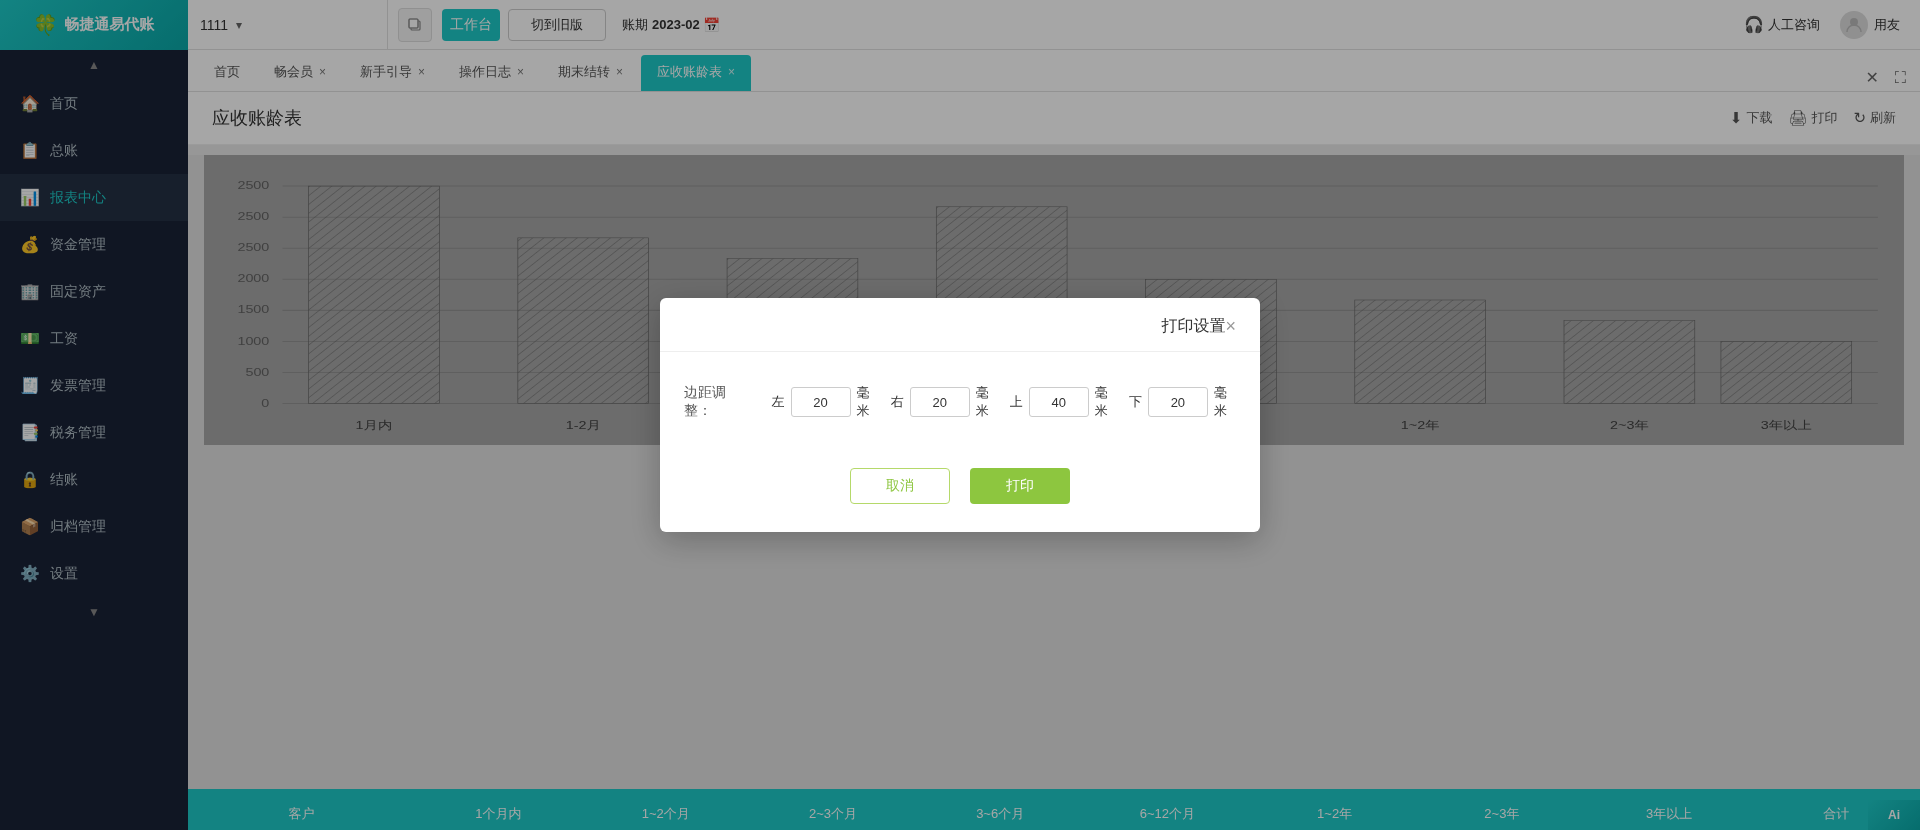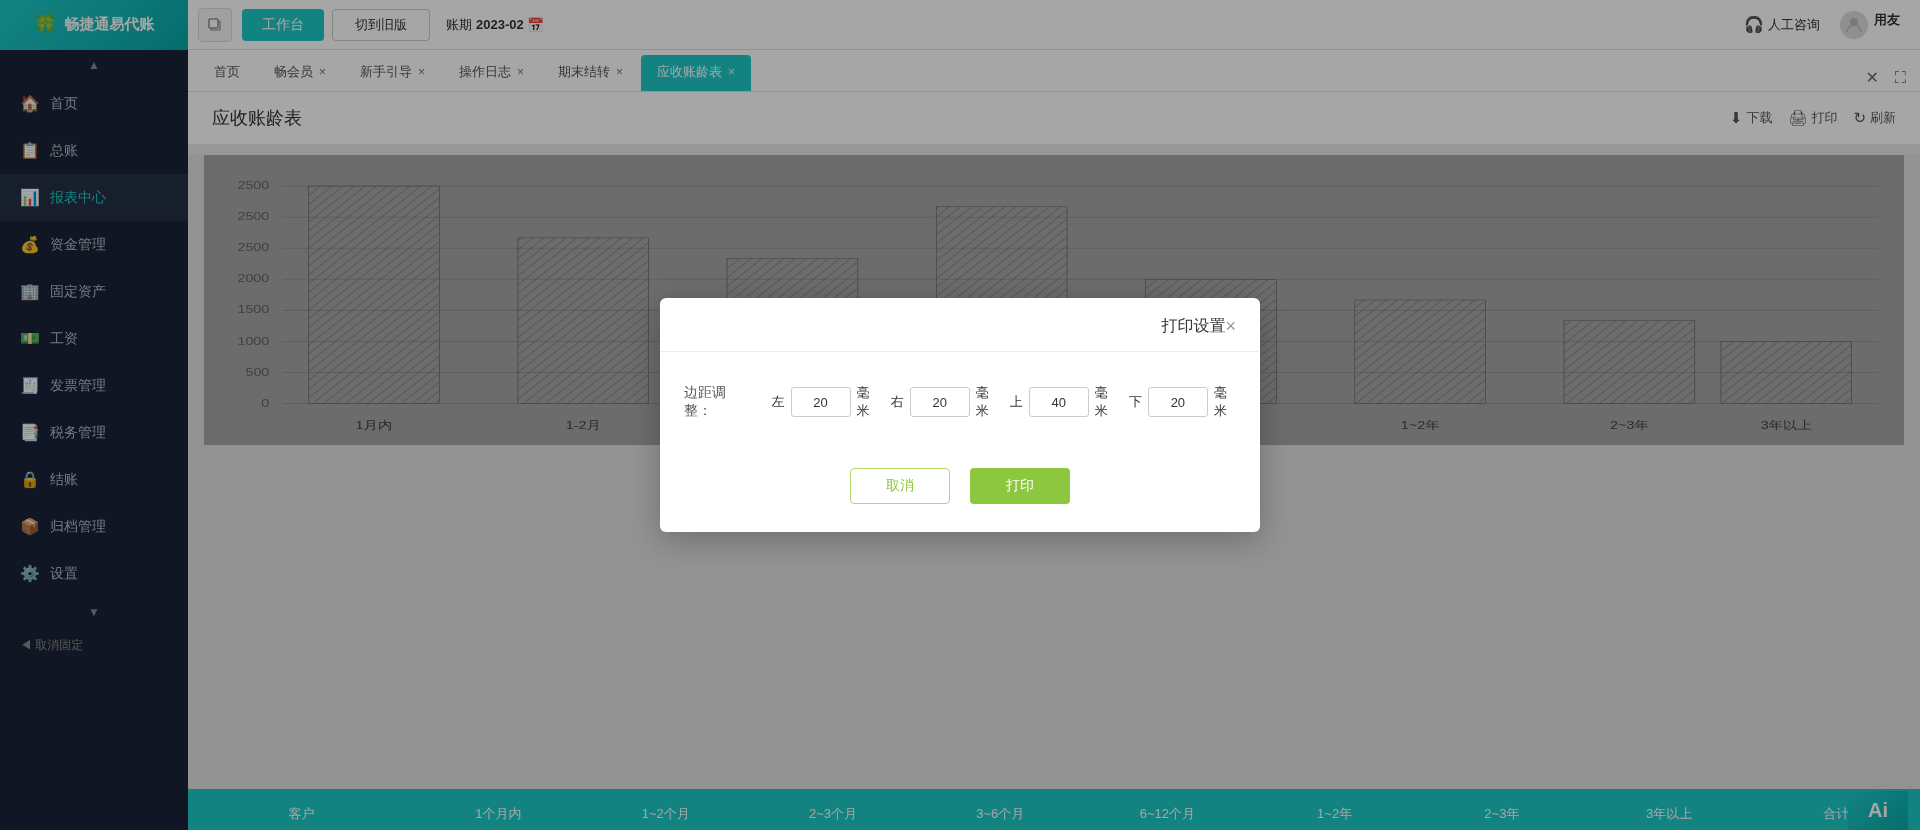--- a/index.html
+++ b/index.html
@@ -54,21 +54,21 @@
       display: flex;
       align-items: center;
       justify-content: center;
       cursor: pointer;
       color: #666;
     }
     .workbench-btn {
       background: #1ecac8;
       color: #fff;
       border: none;
-      padding: 7px 20px;
+      padding: 7px 8px;
       border-radius: 4px;
       font-size: 14px;
       cursor: pointer;
       margin-right: 8px;
     }
     .switch-old-btn {
       background: #fff;
       color: #333;
       border: 1px solid #ccc;
       padding: 6px 22px;
@@ -97,23 +97,22 @@
       display: flex;
       align-items: center;
       color: #333;
       font-size: 13px;
       margin-right: 20px;
       cursor: pointer;
     }
     .support-icon { margin-right: 4px; font-size: 16px; color: #1ecac8; }
     .user-area {
       display: flex;
-      align-items: flex-start;
-      cursor: pointer;
-      font-weight: bold;
+      align-items: center;
+      cursor: pointer;
     }
     .user-avatar {
       width: 28px;
       height: 28px;
       border-radius: 50%;
       background: #ddd;
       display: flex;
       align-items: center;
       justify-content: center;
       margin-right: 6px;
@@ -392,37 +391,41 @@
     
     .chart-svg {
       width: 100%;
       height: 100%;
     }
 
     
     .ai-badge {
       position: fixed;
       bottom: 0;
-      right: 12px;
+      right: 0;
       background: linear-gradient(135deg, #1ecac8, #0aa8a8);
       color: #fff;
       padding: 8px 20px;
-      font-size: 20px;
+      font-size: 12px;
       font-weight: bold;
       border-radius: 0;
       margin-top: 28px;
     }
   </style>
 </head>
 <body>
 
 <div class="top-header">
   <div class="logo-area">
     <span style="margin-right:6px;font-size:20px;">🍀</span>
     <span>畅捷通易代账</span>
+  </div>
+  <div class="company-selector">
+    <span class="company-name">1111</span>
+    <span class="chevron-down">▾</span>
   </div>
   <div class="copy-btn">
     <svg width="16" height="16" viewBox="0 0 16 16" fill="none">
         <rect x="4" y="4" width="9" height="9" rx="1" stroke="#888" stroke-width="1.2"></rect>
         <rect x="2" y="2" width="9" height="9" rx="1" stroke="#aaa" stroke-width="1" fill="white"></rect>
         <rect x="2" y="2" width="9" height="9" rx="1" stroke="#888" stroke-width="1.2"></rect>
       </svg>
   </div>
   <button class="workbench-btn">工作台</button>
   <button class="switch-old-btn">切到旧版</button>
@@ -490,21 +493,20 @@
     </div>
     <div class="sidebar-item">
       <span class="nav-icon">📦</span>
       <span>归档管理</span>
     </div>
     <div class="sidebar-item">
       <span class="nav-icon">⚙️</span>
       <span>设置</span>
     </div>
     <div class="sidebar-scroll-btn">▼</div>
-    <div class="sidebar-pin">◀ 取消固定</div>
   </div>
 
   <div class="content-area">
 
     <div class="tabs-bar">
       <div class="tab-item">
         <span>首页</span>
       </div>
       <div class="tab-item">
         <span>畅会员</span>

